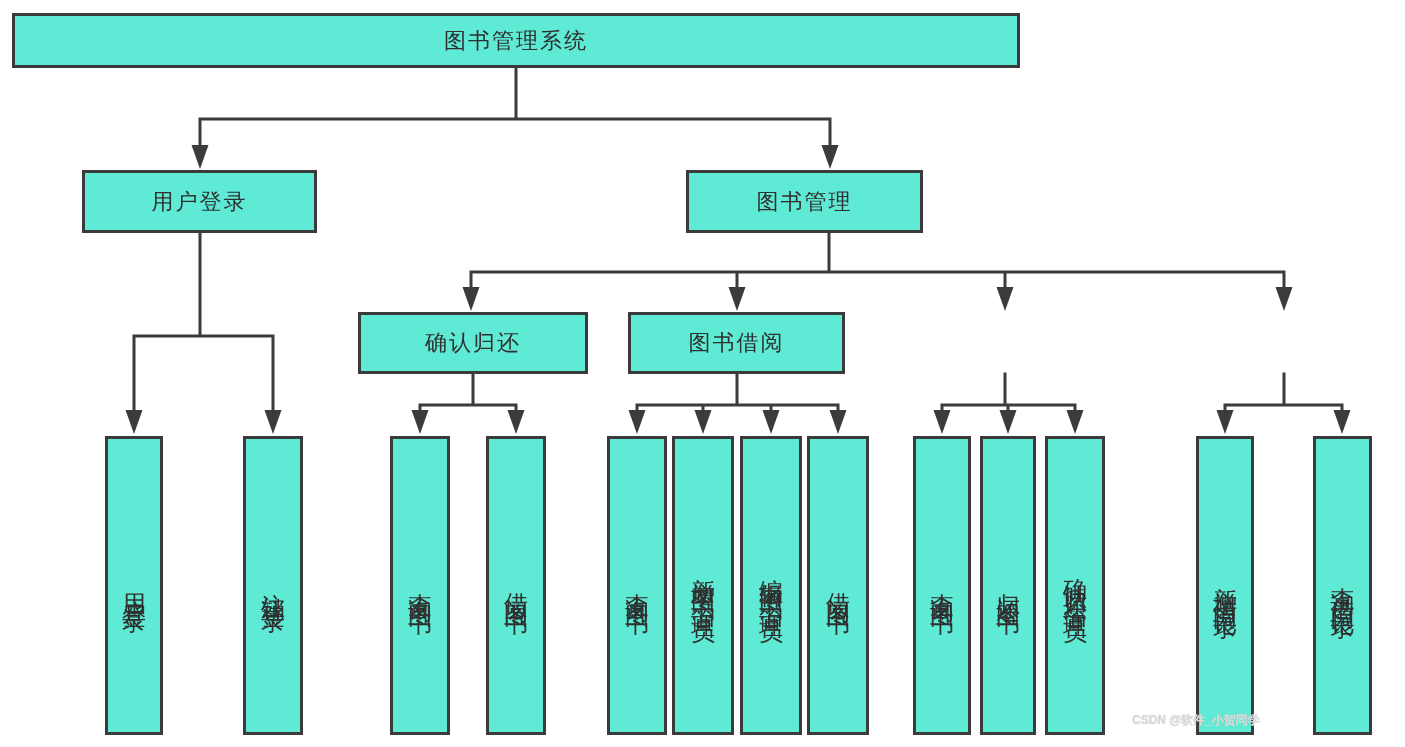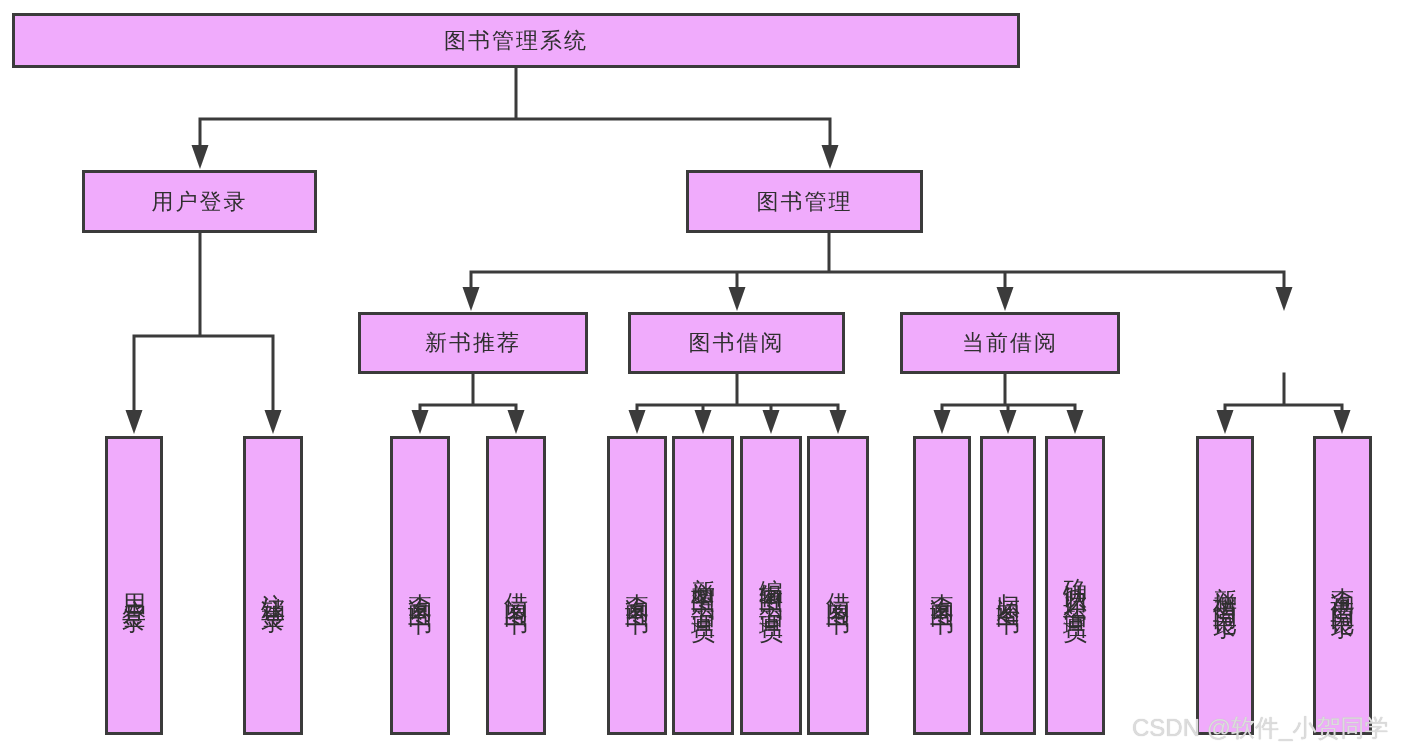--- a/index.html
+++ b/index.html
@@ -26,43 +26,44 @@
   .connectors path {
     stroke: var(--line);
     stroke-width: 3;
     fill: none;
     stroke-linecap: square;
   }
   .connectors polygon { fill: var(--line); }
   .box {
     position: absolute;
     border: 3px solid var(--line);
-    background: #f0abfc;
+    background: #5eead4;
     color: var(--text);
     display: flex;
     align-items: center;
     justify-content: center;
     text-align: left;
   }
   .h-box { font-size: 22px; letter-spacing: 2px; }
   .leaf {
     writing-mode: vertical-rl;
     text-orientation: mixed;
     font-size: 24px;
     letter-spacing: 6px;
     line-height: 1;
   }
   .watermark {
     position: absolute;
     left: 1132px;
     top: 712px;
-    font-size: 24px;
+    font-size: 12px;
     color: var(--watermark);
     text-shadow: 0 0 1px #bdbdbd;
     white-space: nowrap;
+    font-weight: bold;
   }
 </style>
 </head>
 <body>
 
 <div class="canvas">
 
   <svg class="connectors" viewBox="0 0 1405 747" xmlns="http://www.w3.org/2000/svg">
 
     <g>
@@ -111,23 +112,22 @@
       <polygon points="1216.5,410 1233.5,410 1225,434"></polygon>
       <polygon points="1333.5,410 1350.5,410 1342,434"></polygon>
     </g>
   </svg>
 
   <div class="box h-box" style="left:12px;top:13px;width:1008px;height:55px">图书管理系统</div>
 
   <div class="box h-box" style="left:82px;top:170px;width:235px;height:63px">用户登录</div>
   <div class="box h-box" style="left:686px;top:170px;width:237px;height:63px">图书管理</div>
 
-  <div class="box h-box" style="left:358px;top:312px;width:230px;height:62px">新书推荐</div>
+  <div class="box h-box" style="left:358px;top:312px;width:230px;height:62px">确认归还</div>
   <div class="box h-box" style="left:628px;top:312px;width:217px;height:62px">图书借阅</div>
-  <div class="box h-box" style="left:900px;top:312px;width:220px;height:62px">当前借阅</div>
 
   <div class="box leaf" style="left:105px;top:436px;width:58px;height:299px">用户登录</div>
   <div class="box leaf" style="left:243px;top:436px;width:60px;height:299px">注销登录</div>
 
   <div class="box leaf" style="left:390px;top:436px;width:60px;height:299px">查询图书</div>
   <div class="box leaf" style="left:486px;top:436px;width:60px;height:299px">借阅图书</div>
 
   <div class="box leaf" style="left:607px;top:436px;width:60px;height:299px">查询图书</div>
   <div class="box leaf" style="left:672px;top:436px;width:62px;height:299px">新增图书（管理员）</div>
   <div class="box leaf" style="left:740px;top:436px;width:62px;height:299px">编辑图书（管理员）</div>

